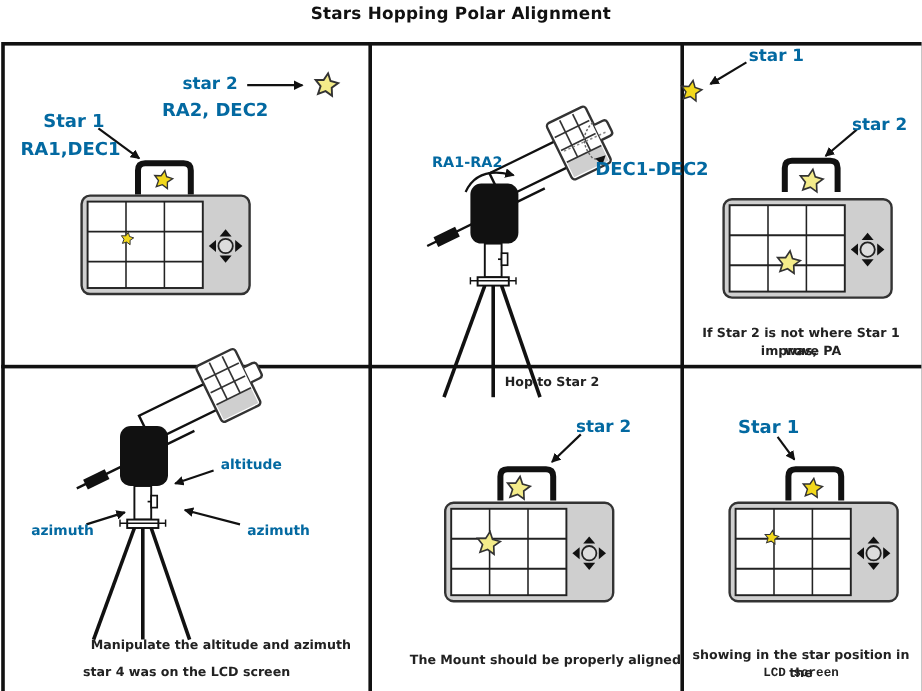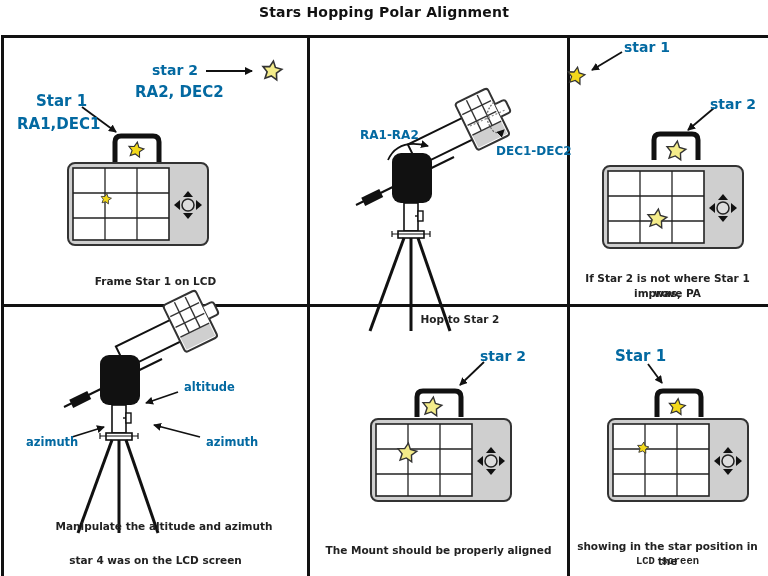--- a/index.html
+++ b/index.html
@@ -107,36 +107,35 @@
         <use href="#camera"></use>
       </g>
     <g transform="translate(102,161) rotate(10)">
         <use href="#star" fill="#f2d81c" stroke="#333" stroke-width="1.4" transform="scale(0.55)"></use>
       </g>
   </svg>
   <div class="label" style="left:32px; top:54px; font-size:15px;">Star 1</div>
   <div class="label" style="left:13px; top:77px; font-size:15px;">RA1,DEC1</div>
   <div class="label" style="left:148px; top:24px; font-size:14px;">star 2</div>
   <div class="label" style="left:131px; top:45px; font-size:15px;">RA2, DEC2</div>
-  <div class="caption" style="left:0; top:236px; width:303px;">Frame Star 1 on LCD</div>
 </div>
 
 <div class="panel" style="left:310px; top:38px; width:257px; height:266px;margin-top:38px;">
   <svg width="257" height="266">
     <g transform="translate(104,81)">
         <use href="#mount"></use>
       </g>
 
     <path d="M78,84 Q88,62 118,70" fill="none" stroke="#111" stroke-width="1.8" marker-end="url(#arrowhead)"></path>
 
     <line x1="160" y1="50" x2="195" y2="34" stroke="#888" stroke-width="1.2" stroke-dasharray="2,2"></line>
     <path d="M184,26 Q170,40 184,56 Q190,58 194,54" fill="none" stroke="#666" stroke-width="1.2" stroke-dasharray="2,1.5" marker-end="url(#arrowhead)"></path>
   </svg>
   <div class="label" style="left:50px; top:52px; font-size:12px;">RA1-RA2</div>
-  <div class="label" style="left:186px; top:68px; font-size:12px;">DEC1-DEC2</div>
+  <div class="label" style="left:186px; top:56px; font-size:15px;">DEC1-DEC2</div>
   <div class="caption" style="left:0; top:236px; width:300px;">Hop to Star 2</div>
 </div>
 
 <div class="panel" style="left:570px; top:38px; width:195px; height:266px;">
   <svg width="195" height="266">
     <line x1="52" y1="14" x2="22" y2="32" stroke="#111" stroke-width="1.8" marker-end="url(#arrowhead)"></line>
     <g transform="translate(6,38) rotate(10)">
         <use href="#star" fill="#f2d81c" stroke="#333" stroke-width="1.4" transform="scale(0.9)"></use>
       </g>
     <line x1="144" y1="70" x2="118" y2="92" stroke="#111" stroke-width="1.8" marker-end="url(#arrowhead)"></line>
@@ -164,42 +163,42 @@
     <g transform="translate(118,52)">
         <use href="#mount"></use>
       </g>
     <line x1="174" y1="85" x2="142" y2="96" stroke="#111" stroke-width="1.8" marker-end="url(#arrowhead)"></line>
     <line x1="68" y1="130" x2="100" y2="120" stroke="#111" stroke-width="1.8" marker-end="url(#arrowhead)"></line>
     <line x1="196" y1="130" x2="150" y2="118" stroke="#111" stroke-width="1.8" marker-end="url(#arrowhead)"></line>
   </svg>
   <div class="label" style="left:180px; top:73px; font-size:11.5px;">altitude</div>
   <div class="label" style="left:22px; top:128px; font-size:11.5px;">azimuth</div>
   <div class="label" style="left:202px; top:128px; font-size:11.5px;">azimuth</div>
-  <div class="caption" style="left:0; top:212px; width:320px;">Manipulate the altitude and azimuth</div>
+  <div class="caption" style="left:0; top:224px; width:320px;padding-left:20px;">Manipulate the altitude and azimuth</div>
   <div class="caption" style="left:0; top:246px; width:303px;">star 4 was on the LCD screen</div>
 </div>
 
 <div class="panel" style="left:310px; top:307px; width:257px; height:266px;">
   <svg width="257" height="266">
     <line x1="174" y1="55" x2="150" y2="78" stroke="#111" stroke-width="1.8" marker-end="url(#arrowhead)"></line>
     <g transform="translate(107,84)">
         <use href="#viewfinder"></use>
       </g>
     <g transform="translate(122,100) rotate(8)">
         <use href="#star" fill="#f4ec8a" stroke="#333" stroke-width="1.4"></use>
       </g>
     <g transform="translate(61,112)">
         <use href="#camera"></use>
       </g>
     <g transform="translate(97,146) rotate(8)">
         <use href="#star" fill="#f4ec8a" stroke="#333" stroke-width="1.4"></use>
       </g>
   </svg>
   <div class="label" style="left:170px; top:41px; font-size:14px;">star 2</div>
-  <div class="caption" style="left:0; top:236px; width:257px;">The Mount should be properly aligned</div>
+  <div class="caption" style="left:16px; top:236px; width:257px;">The Mount should be properly aligned</div>
 </div>
 
 <div class="panel" style="left:570px; top:307px; width:195px; height:266px;">
   <svg width="195" height="266">
     <line x1="78" y1="57" x2="92" y2="76" stroke="#111" stroke-width="1.8" marker-end="url(#arrowhead)"></line>
     <g transform="translate(87,84)">
         <use href="#viewfinder"></use>
       </g>
     <g transform="translate(107,100) rotate(8)">
         <use href="#star" fill="#f2d81c" stroke="#333" stroke-width="1.4" transform="scale(0.85)"></use>

